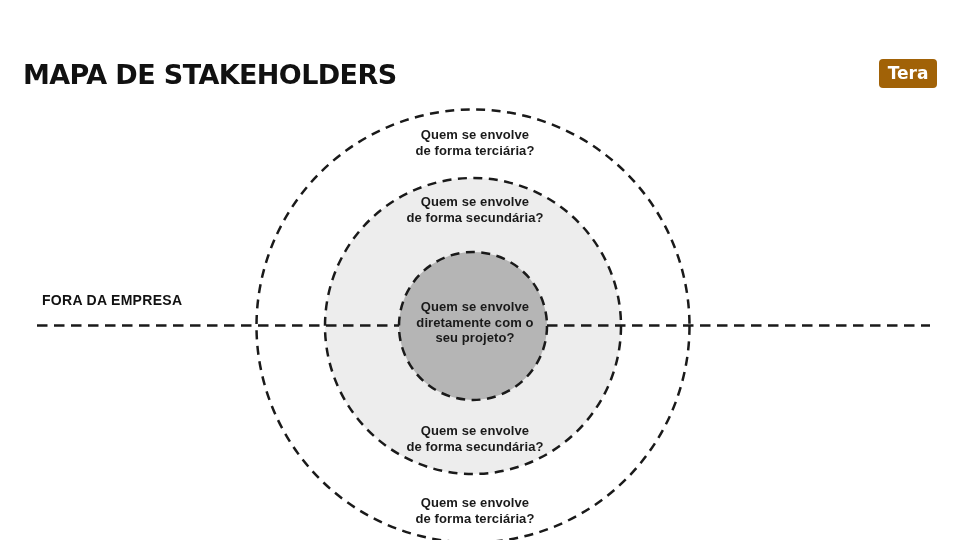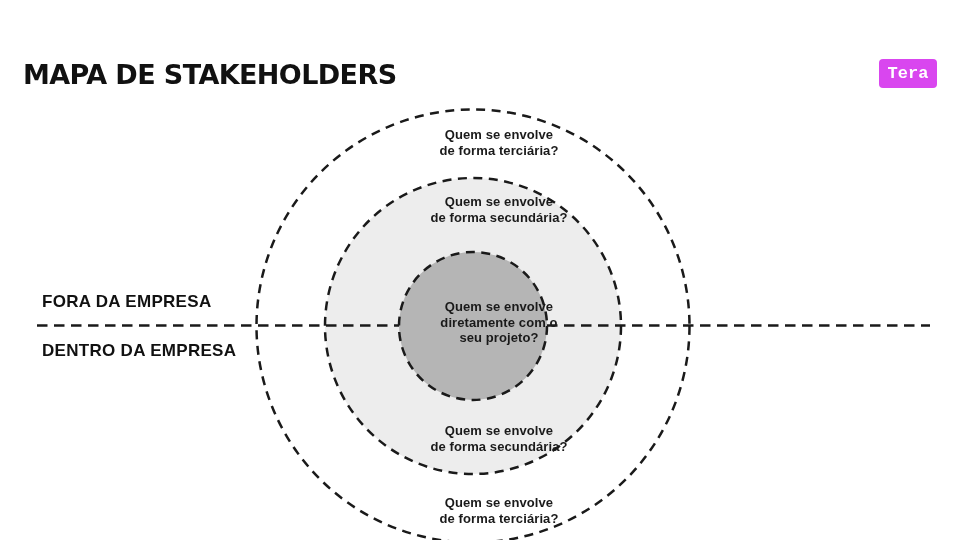--- a/index.html
+++ b/index.html
@@ -39,56 +39,56 @@
     font-size: 17px;
     line-height: 1;
   }
   svg.map {
     position: absolute;
     left: 0;
     top: 0;
   }
   .ring-label {
     position: absolute;
-    left: 499px;
+    left: 475px;
     transform: translateX(-50%);
     width: 260px;
     text-align: center;
     font-weight: bold;
     font-size: 13px;
     line-height: 15.5px;
     letter-spacing: 0.1px;
     white-space: pre-line;
     color: #1a1a1a;
   }
   .t-outer-top   { top: 87px;  }
   .t-mid-top     { top: 154px; }
   .t-center      { top: 259px; width: 160px; }
   .t-mid-bottom  { top: 383px; }
   .t-outer-bottom{ top: 455px; }
   .side-label {
     position: absolute;
     left: 42px;
     font-weight: bold;
-    font-size: 17px;
+    font-size: 14px;
     letter-spacing: 0.3px;
     color: #111111;
     white-space: nowrap;
   }
   .side-fora   { top: 252px; }
   .side-dentro { top: 301px; }
 </style>
 </head>
 <body>
 
 <div class="slide">
 
   <div class="title">MAPA DE STAKEHOLDERS</div>
 
-  <div class="logo" style="background:#d946ef;color:#ffffff;font-family:Liberation Mono, monospace;">Tera</div>
+  <div class="logo" style="background:#a16207;color:#ffffff;">Tera</div>
 
   <svg class="map" width="960" height="540" viewBox="0 0 960 540">
     <circle cx="473" cy="286" r="216.5" stroke="#1a1a1a" stroke-width="2.5" stroke-dasharray="9 6.5" fill="#ffffff"></circle>
     <circle cx="473" cy="286" r="148" stroke="#1a1a1a" stroke-width="2.5" stroke-dasharray="9 6.5" fill="#ededed"></circle>
     <line x1="37" y1="285.5" x2="930" y2="285.5" stroke="#1a1a1a" stroke-width="2.7" stroke-dasharray="10.5 6.5"></line>
     <circle cx="473" cy="286" r="74" stroke="#1a1a1a" stroke-width="2.5" stroke-dasharray="9 6.5" fill="#b5b5b5"></circle>
   </svg>
 
   <div class="ring-label t-outer-top">Quem se envolve
 de forma terciária?</div>
@@ -101,15 +101,14 @@
 seu projeto?</div>
 
   <div class="ring-label t-mid-bottom">Quem se envolve
 de forma secundária?</div>
 
   <div class="ring-label t-outer-bottom">Quem se envolve
 de forma terciária?</div>
 
   <div class="side-label side-fora">FORA DA EMPRESA</div>
 
-  <div class="side-label side-dentro">DENTRO DA EMPRESA</div>
 
 </div>
 
 </body></html>

